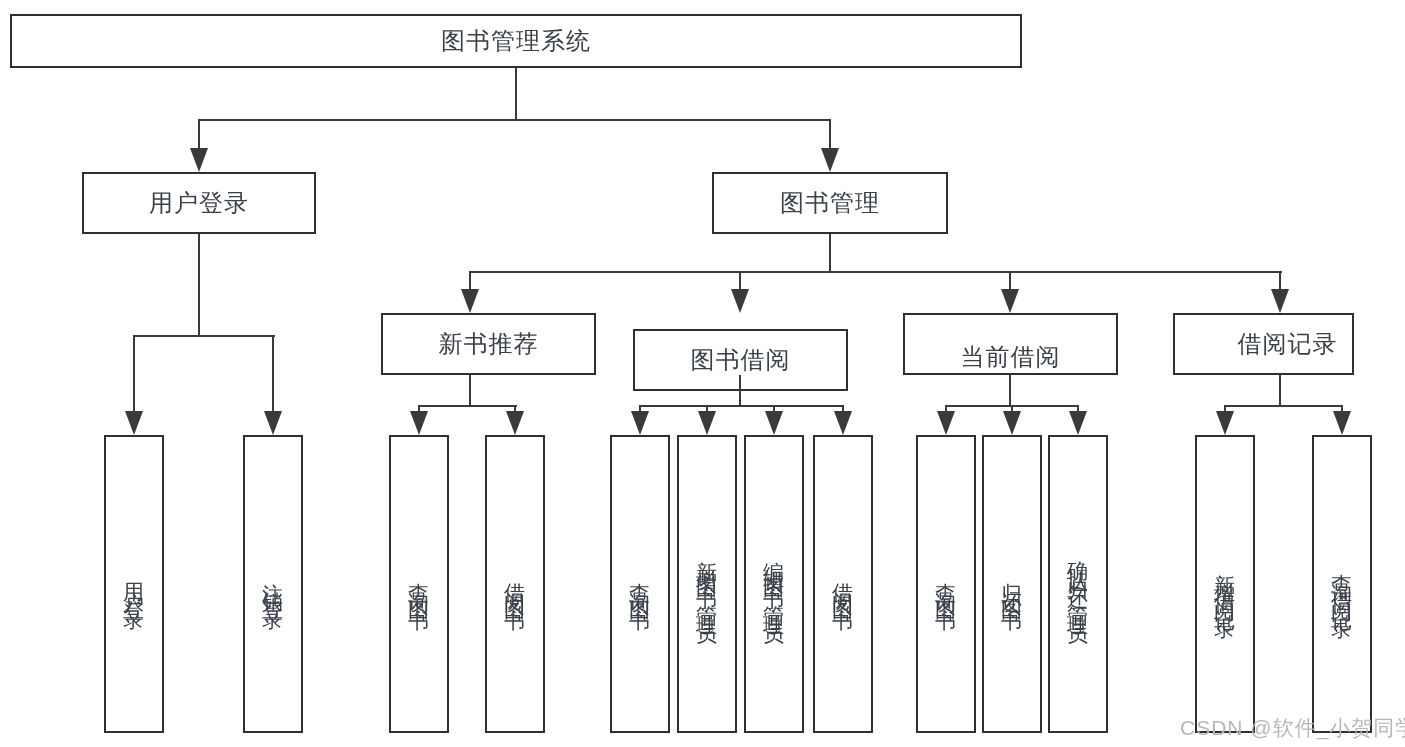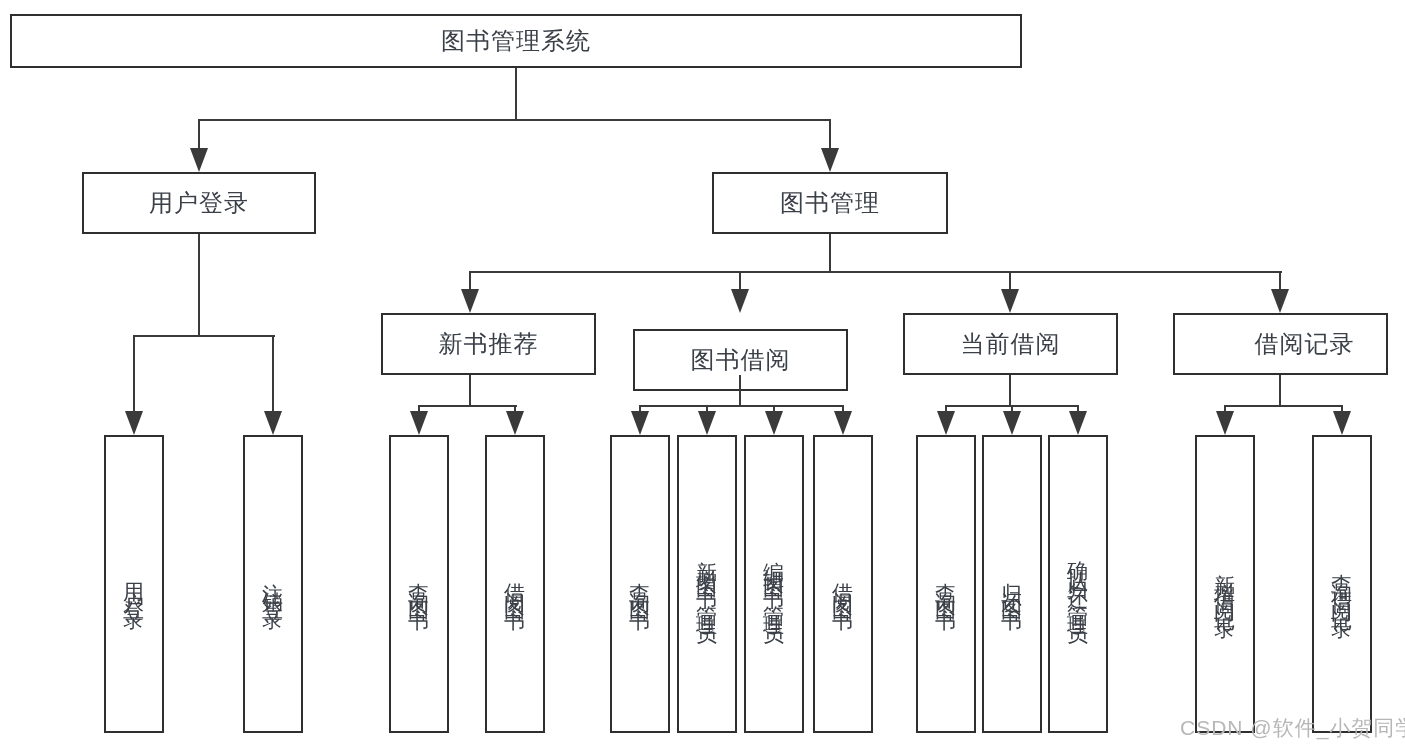--- a/index.html
+++ b/index.html
@@ -104,24 +104,24 @@
   <div class="arrow" style="left:1001px; top:289px;"></div>
   <div class="line vline" style="left:1279px; top:271px; height:21px;"></div>
   <div class="arrow" style="left:1271px; top:289px;"></div>
 
   <div class="hbox" style="left:363px; top:313px; width:215px; height:62px;margin-left:18px;">
     <span>新书推荐</span>
   </div>
   <div class="hbox" style="left:633px; top:329px; width:215px; height:62px;">
     <span>图书借阅</span>
   </div>
-  <div class="hbox" style="left:903px; top:313px; width:215px; height:62px;">
+  <div class="hbox" style="left:903px; top:313px; width:215px; height:62px;align-items:flex-end;">
     <span>当前借阅</span>
   </div>
-  <div class="hbox" style="left:1173px; top:313px; width:215px; height:62px;padding-left:48px;">
+  <div class="hbox" style="left:1173px; top:313px; width:181px; height:62px;padding-left:48px;">
     <span>借阅记录</span>
   </div>
 
   <div class="line vline" style="left:469px; top:375px; height:32px;"></div>
   <div class="line hline" style="left:418px; top:405px; width:99px;"></div>
   <div class="line vline" style="left:418px; top:405px; height:10px;"></div>
   <div class="arrow" style="left:410px; top:411px;"></div>
   <div class="line vline" style="left:514px; top:405px; height:10px;"></div>
   <div class="arrow" style="left:506px; top:411px;"></div>
 

